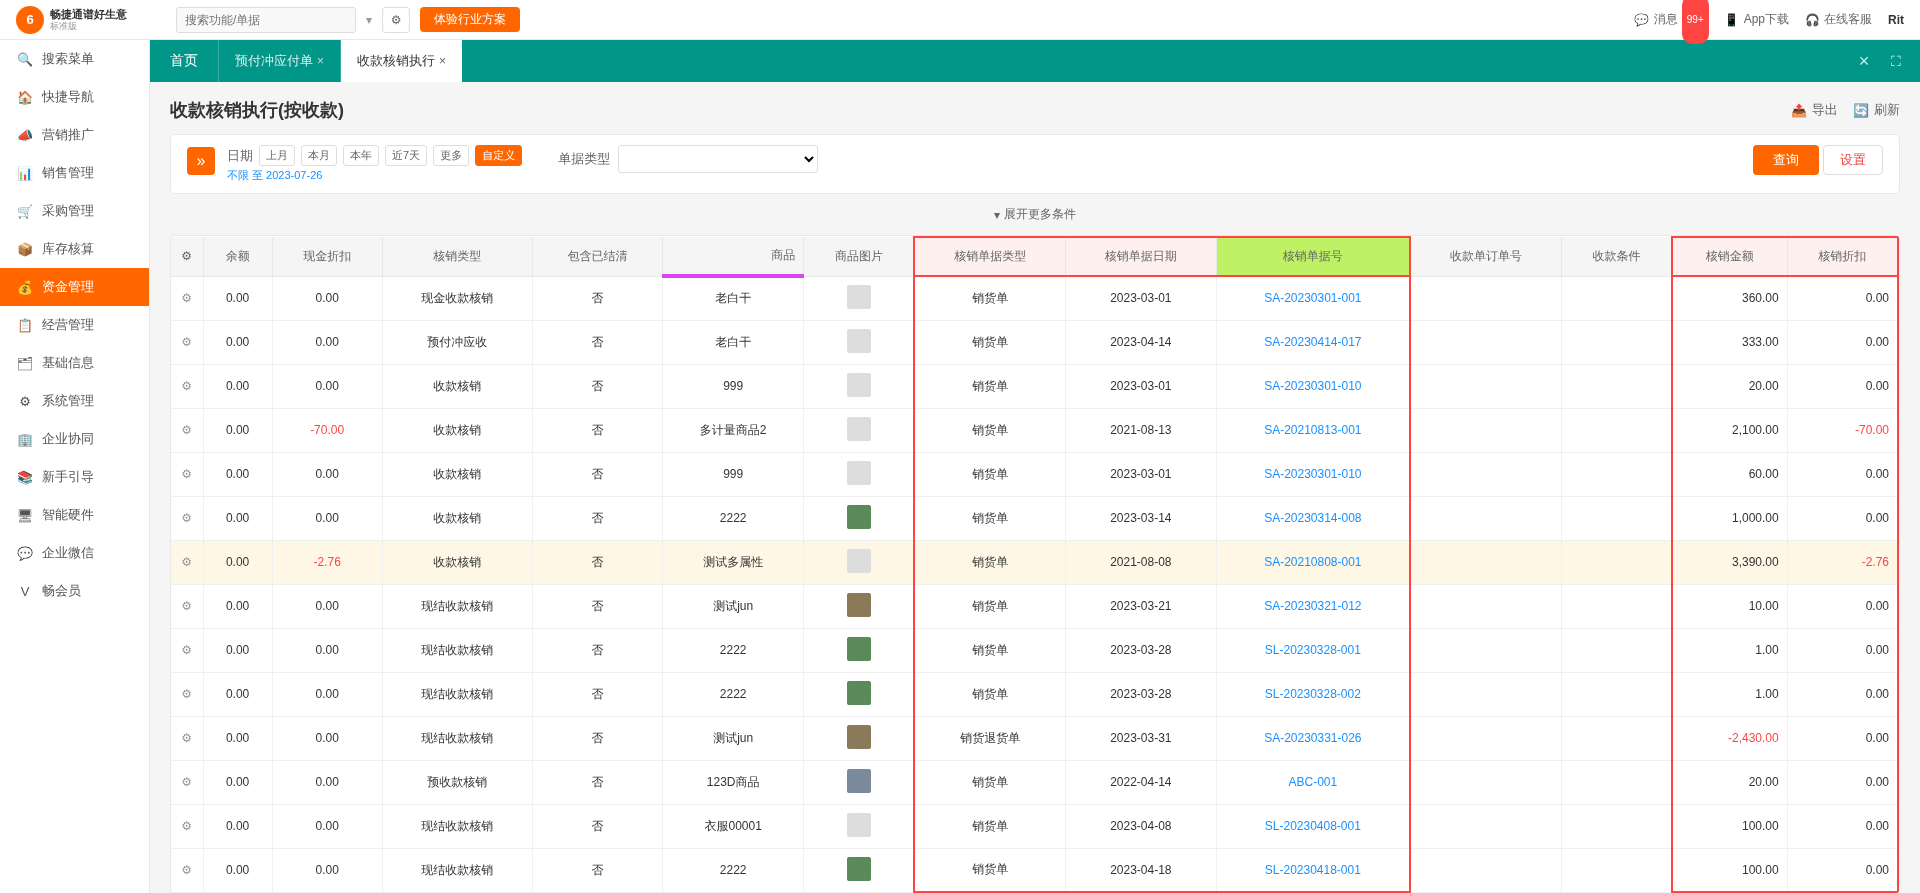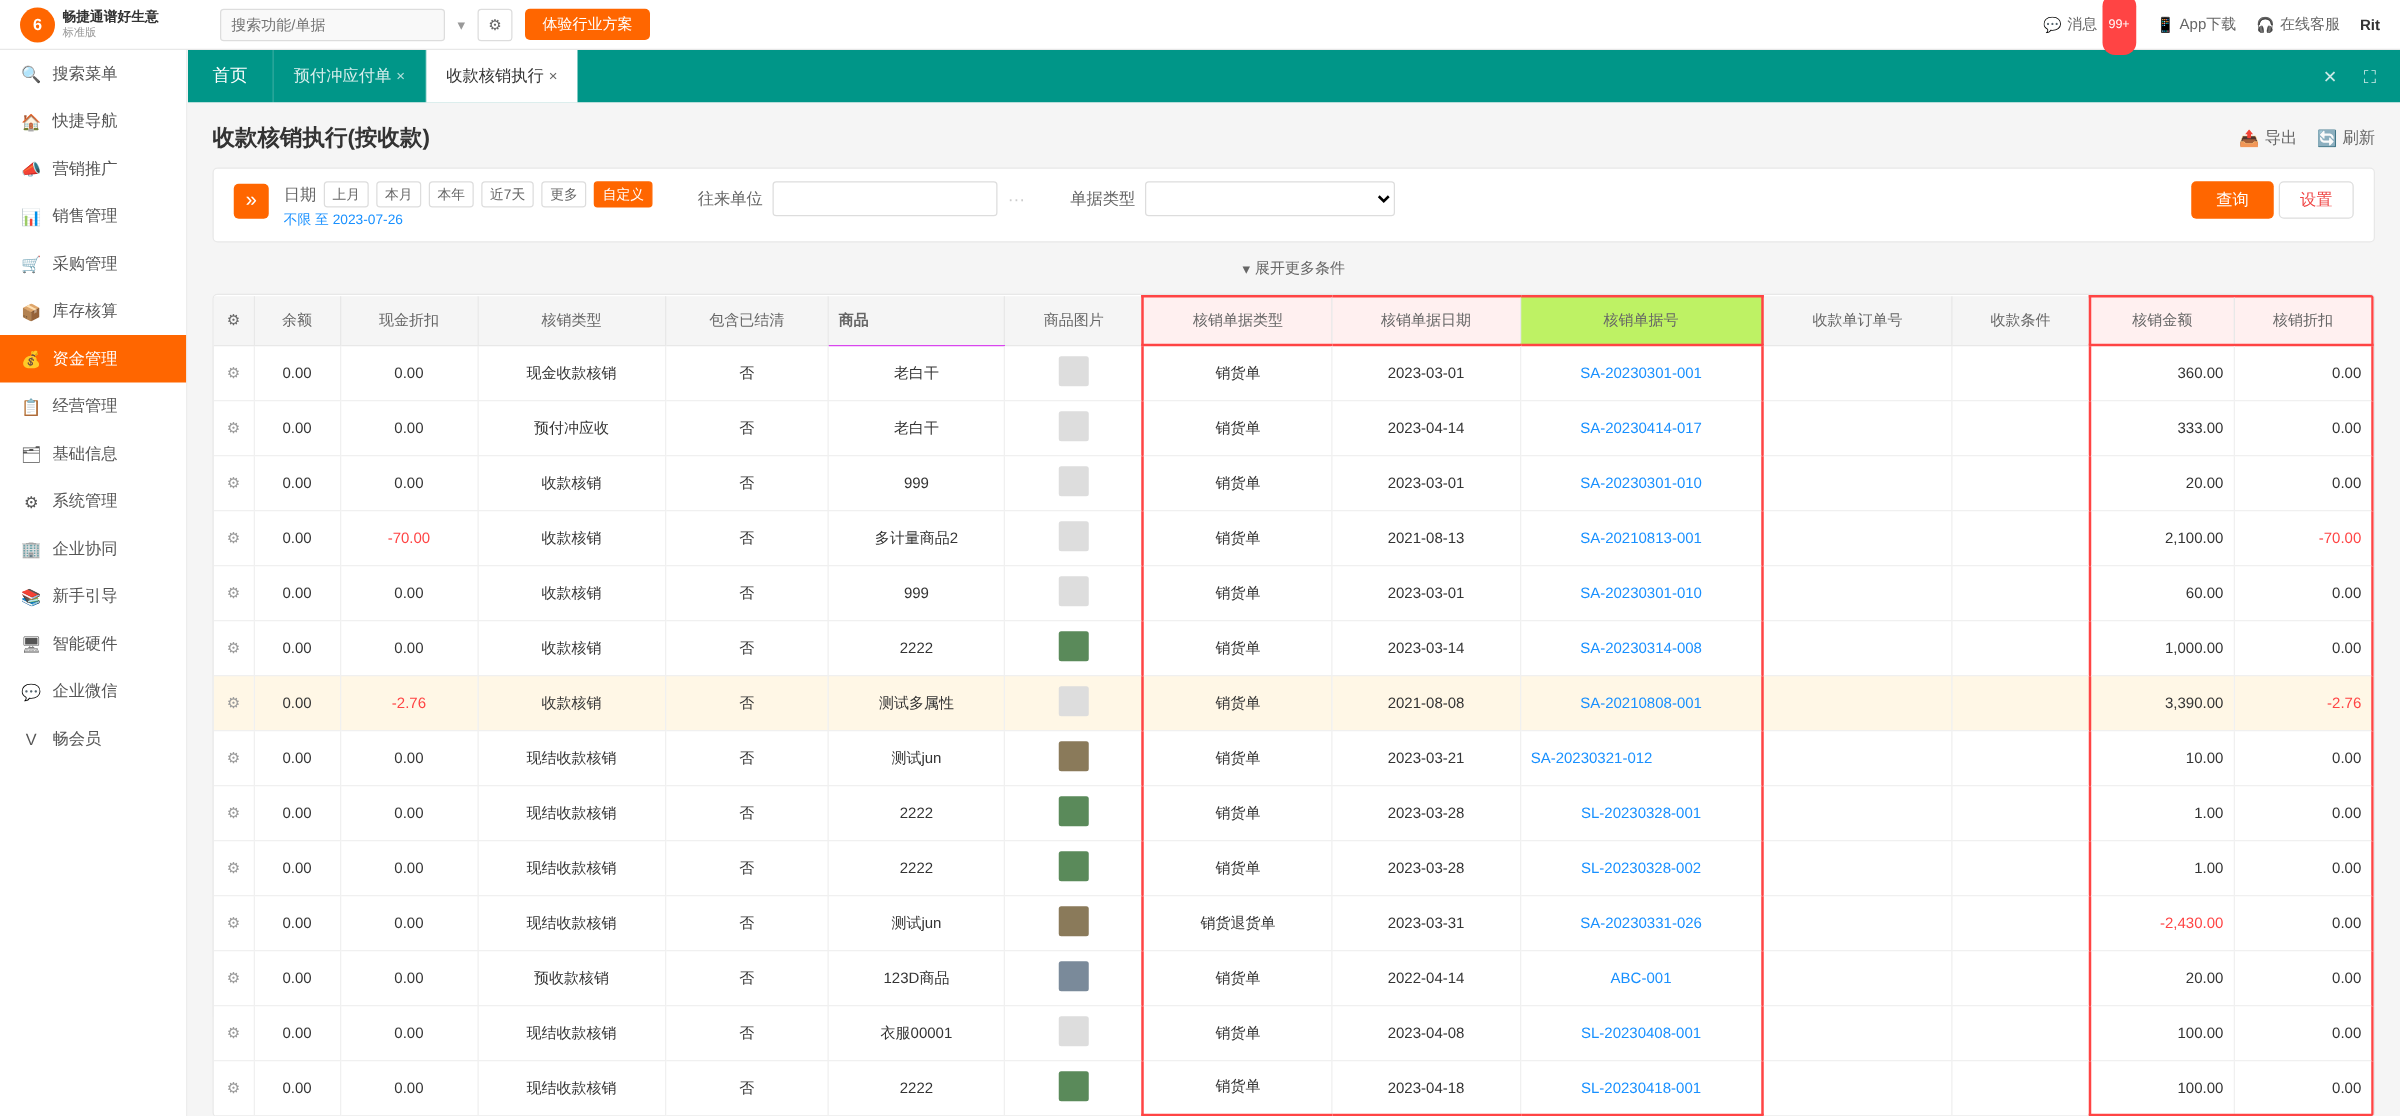--- a/index.html
+++ b/index.html
@@ -158,25 +158,20 @@
             <button style="padding: 2px 6px; border: 1px solid #ddd; border-radius: 3px; color: #666; cursor: pointer; font-size: 11px; background: #fff;">上月</button>
             <button style="padding: 2px 6px; border: 1px solid #ddd; border-radius: 3px; color: #666; cursor: pointer; font-size: 11px; background: #fff;">本月</button>
             <button style="padding: 2px 6px; border: 1px solid #ddd; border-radius: 3px; color: #666; cursor: pointer; font-size: 11px; background: #fff;">本年</button>
             <button style="padding: 2px 6px; border: 1px solid #ddd; border-radius: 3px; color: #666; cursor: pointer; font-size: 11px; background: #fff;">近7天</button>
             <button style="padding: 2px 6px; border: 1px solid #ddd; border-radius: 3px; color: #666; cursor: pointer; font-size: 11px; background: #fff;">更多</button>
             <button style="padding: 2px 6px; border: 1px solid #ff6600; border-radius: 3px; color: #fff; cursor: pointer; font-size: 11px; background: #ff6600;">自定义</button>
           </div>
           <div style="color: #1890ff; font-size: 11px;">不限 至 2023-07-26</div>
         </div>
 
-        <div style="display: flex; align-items: center; gap: 8px; margin-left: 24px;">
-          <span style="color: #666; font-size: 13px;">往来单位</span>
-          <input type="text" style="height: 28px; border: 1px solid rgb(221, 221, 221); border-radius: 3px; padding: 0px 8px; font-size: 12px; min-width: 180px; outline: none;">
-          <span style="color: #ccc; font-size: 14px;">···</span>
-        </div>
 
         <div style="display: flex; align-items: center; gap: 8px; margin-left: 24px;">
           <span style="color: #666; font-size: 13px;">单据类型</span>
           <select style="height: 28px; border: 1px solid #ddd; border-radius: 3px; padding: 0 8px; font-size: 12px; min-width: 200px; background: #fff;">
             <option></option>
           </select>
         </div>
 
         <div style="margin-left: auto; display: flex; gap: 4px;">
           <button style="background: #ff6600; color: white; border: none; border-radius: 4px; padding: 5px 20px; font-size: 13px; cursor: pointer;">查询</button>
@@ -193,21 +188,21 @@
     <div style="background: #fff; border: 1px solid #e8e8e8; border-radius: 4px; overflow: hidden;">
       <div style="overflow-x: auto;">
         <table style="width: 100%; border-collapse: collapse; font-size: 12px;">
           <thead>
             <tr style="background: #f5f5f5;">
               <th style="padding: 10px 6px; text-align: center; border-bottom: 1px solid #e8e8e8; border-right: 1px solid #e8e8e8; color: #666; font-weight: normal; width: 32px;">⚙</th>
               <th style="padding: 10px 8px; text-align: center; border-bottom: 1px solid #e8e8e8; border-right: 1px solid #e8e8e8; color: #666; font-weight: normal; white-space: nowrap;">余额</th>
               <th style="padding: 10px 8px; text-align: center; border-bottom: 1px solid #e8e8e8; border-right: 1px solid #e8e8e8; color: #666; font-weight: normal; white-space: nowrap;">现金折扣</th>
               <th style="padding: 10px 8px; text-align: center; border-bottom: 1px solid #e8e8e8; border-right: 1px solid #e8e8e8; color: #666; font-weight: normal; white-space: nowrap;">核销类型</th>
               <th style="padding: 10px 8px; text-align: center; border-bottom: 1px solid #e8e8e8; border-right: 1px solid #e8e8e8; color: #666; font-weight: normal; white-space: nowrap;">包含已结清</th>
-              <th style="padding: 10px 8px; text-align: left; border-bottom: 1px solid #d946ef; border-right: 1px solid #e8e8e8; color: #666; font-weight: bold; white-space: nowrap;">商品</th>
+              <th style="padding: 10px 8px; text-align: right; border-bottom: 4px solid #d946ef; border-right: 1px solid #e8e8e8; color: #666; font-weight: normal; white-space: nowrap;">商品</th>
               <th style="padding: 10px 8px; text-align: center; border-bottom: 1px solid #e8e8e8; border-right: 1px solid #e8e8e8; color: #666; font-weight: normal; white-space: nowrap;">商品图片</th>
               <th style="padding: 10px 8px; text-align: center; border-bottom: 2px solid #ff4444; border-right: 1px solid #e8e8e8; border-left: 2px solid #ff4444; border-top: 2px solid #ff4444; color: #666; font-weight: normal; white-space: nowrap; background: #fff0f0;">核销单据类型</th>
               <th style="padding: 10px 8px; text-align: center; border-bottom: 2px solid #ff4444; border-right: 1px solid #e8e8e8; border-top: 2px solid #ff4444; color: #666; font-weight: normal; white-space: nowrap; background: #fff0f0;">核销单据日期</th>
               <th style="padding: 10px 8px; text-align: center; border-bottom: 2px solid #ff4444; border-right: 2px solid #ff4444; border-top: 2px solid #ff4444; color: #666; font-weight: normal; white-space: nowrap; background: #bef264;">核销单据号</th>
               <th style="padding: 10px 8px; text-align: center; border-bottom: 1px solid #e8e8e8; border-right: 1px solid #e8e8e8; color: #666; font-weight: normal; white-space: nowrap;">收款单订单号</th>
               <th style="padding: 10px 8px; text-align: center; border-bottom: 1px solid #e8e8e8; border-right: 1px solid #e8e8e8; color: #666; font-weight: normal; white-space: nowrap;">收款条件</th>
               <th style="padding: 10px 8px; text-align: center; border-bottom: 2px solid #ff4444; border-right: 1px solid #e8e8e8; border-left: 2px solid #ff4444; border-top: 2px solid #ff4444; color: #666; font-weight: normal; white-space: nowrap; background: #fff0f0;">核销金额</th>
               <th style="padding: 10px 8px; text-align: center; border-bottom: 2px solid #ff4444; border-right: 2px solid #ff4444; border-top: 2px solid #ff4444; color: #666; font-weight: normal; white-space: nowrap; background: #fff0f0;">核销折扣</th>
             </tr>
           </thead>
@@ -343,21 +338,21 @@
       <td style="padding:8px 8px;text-align:center;border-right:1px solid #f0f0f0;border-bottom:1px solid #f0f0f0;">0.00</td>
       <td style="padding:8px 8px;text-align:center;border-right:1px solid #f0f0f0;border-bottom:1px solid #f0f0f0;">0.00</td>
       <td style="padding:8px 8px;text-align:center;border-right:1px solid #f0f0f0;border-bottom:1px solid #f0f0f0;">现结收款核销</td>
       <td style="padding:8px 8px;text-align:center;border-right:1px solid #f0f0f0;border-bottom:1px solid #f0f0f0;">否</td>
       <td style="padding:8px 8px;text-align:center;border-right:1px solid #f0f0f0;border-bottom:1px solid #f0f0f0;">测试jun</td>
       <td style="padding:8px 8px;text-align:center;border-right:1px solid #f0f0f0;border-bottom:1px solid #f0f0f0;">
         <div style="width:24px;height:24px;background:#8a7a5a;border-radius:2px;display:inline-block;"></div>
       </td>
       <td style="padding:8px 8px;text-align:center;border-right:1px solid #f0f0f0;border-bottom:1px solid #f0f0f0;border-left:2px solid #ff4444;">销货单</td>
       <td style="padding:8px 8px;text-align:center;border-right:1px solid #f0f0f0;border-bottom:1px solid #f0f0f0;">2023-03-21</td>
-      <td style="padding:8px 8px;text-align:left;border-right:2px solid #ff4444;border-bottom:1px solid #f0f0f0;"><a href="#" style="color:#1890ff;text-decoration:none;">SA-20230321-012</a></td>
+      <td style="padding:8px 8px;text-align:center;border-right:2px solid #ff4444;border-bottom:1px solid #f0f0f0;"><a href="#" style="color:#1890ff;text-decoration:none;">SA-20230321-012</a></td>
       <td style="padding:8px 8px;text-align:center;border-right:1px solid #f0f0f0;border-bottom:1px solid #f0f0f0;"></td>
       <td style="padding:8px 8px;text-align:center;border-right:1px solid #f0f0f0;border-bottom:1px solid #f0f0f0;"></td>
       <td style="padding:8px 8px;text-align:right;border-right:1px solid #f0f0f0;border-bottom:1px solid #f0f0f0;border-left:2px solid #ff4444;">10.00</td>
       <td style="padding:8px 8px;text-align:right;border-right:2px solid #ff4444;border-bottom:1px solid #f0f0f0;">0.00</td>
     </tr>
               <tr>
       <td style="padding:8px 6px;text-align:center;border-right:1px solid #f0f0f0;border-bottom:1px solid #f0f0f0;color:#999;">⚙</td>
       <td style="padding:8px 8px;text-align:center;border-right:1px solid #f0f0f0;border-bottom:1px solid #f0f0f0;">0.00</td>
       <td style="padding:8px 8px;text-align:center;border-right:1px solid #f0f0f0;border-bottom:1px solid #f0f0f0;">0.00</td>
       <td style="padding:8px 8px;text-align:center;border-right:1px solid #f0f0f0;border-bottom:1px solid #f0f0f0;">现结收款核销</td>

